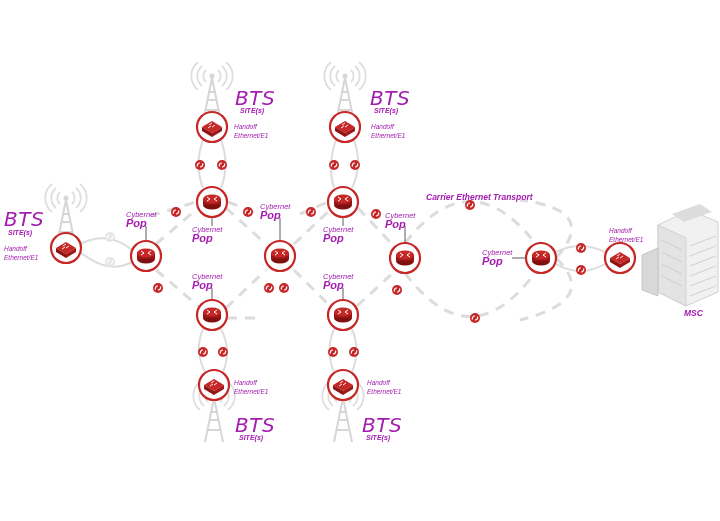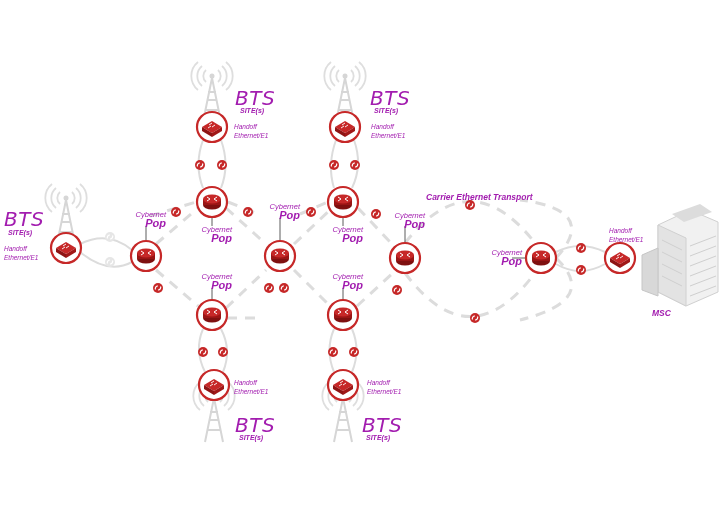--- a/index.html
+++ b/index.html
@@ -6,21 +6,21 @@
   body { width:720px; height:521px; position:relative; overflow:hidden; font-family:"Liberation Sans", sans-serif; }
   svg#net { position:absolute; left:0; top:0; }
   .lbl { position:absolute; color:#a21caf; line-height:1; white-space:nowrap;font-style:italic; }
   .bts { font-size:20px; font-family:"DejaVu Sans", sans-serif; font-weight:normal; letter-spacing:0.5px; }
   .site { font-size:7px; font-weight:bold; }
   .handoff { font-size:6.5px; line-height:9px; }
   .pop1 { font-size:7.5px; line-height:8px; }
   .pop2 { font-size:11px; font-weight:bold; line-height:8px; }
   .cet { font-size:8.5px; font-weight:bold; }
   .msc { font-size:8.5px; font-weight:bold; }
-  .center { text-align:right; }
+  .center { text-align:left; }
 </style>
 </head>
 <body>
 
 <svg id="net" width="720" height="521" viewBox="0 0 720 521">
   <defs>
     <radialGradient id="rg" cx="50%" cy="40%" r="60%">
       <stop offset="0%" stop-color="#d32f2f"></stop>
       <stop offset="100%" stop-color="#8e1414"></stop>
     </radialGradient>
@@ -218,13 +218,13 @@
 </div>
 <div class="lbl center" style="left:482px;top:249px;width:40px;">
   <div class="pop1">Cybernet</div>
   <div class="pop2">Pop</div>
 </div>
 
 <div class="lbl cet" style="left:386px;top:193px;padding-left:40px;">Carrier Ethernet Transport</div>
 
 <div class="lbl handoff" style="left:609px;top:226px;">Handoff</div>
 <div class="lbl handoff" style="left:609px;top:235px;">Ethernet/E1</div>
-<div class="lbl msc" style="left:652px;top:309px;">MSC</div>
+<div class="lbl msc" style="left:684px;top:309px;">MSC</div>
 
 </body></html>

